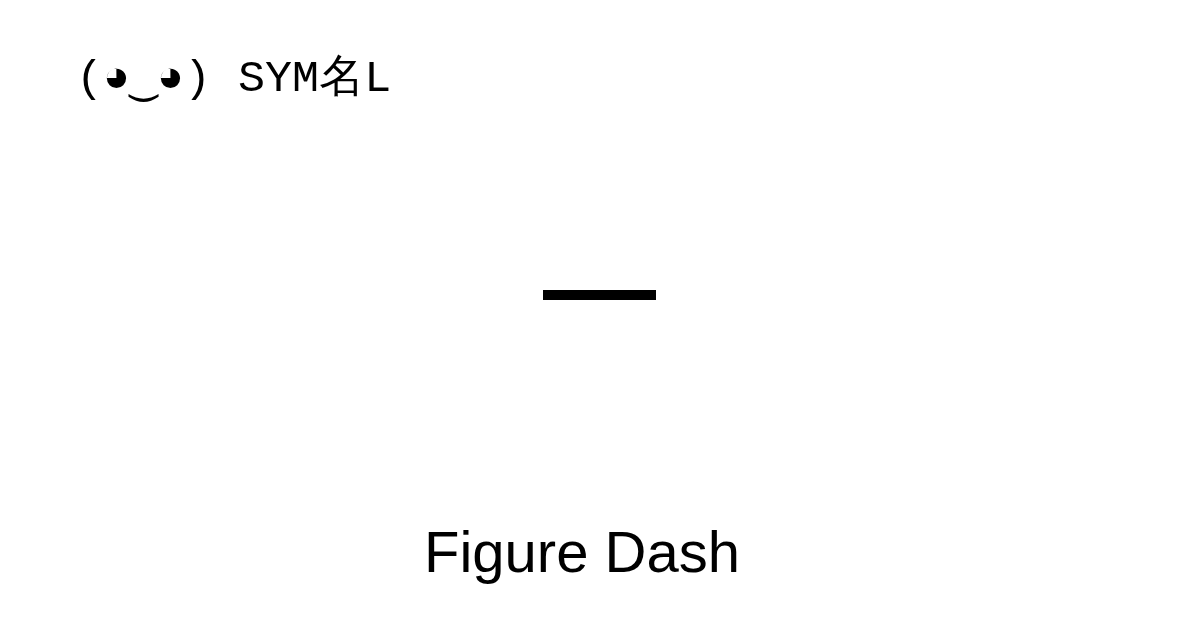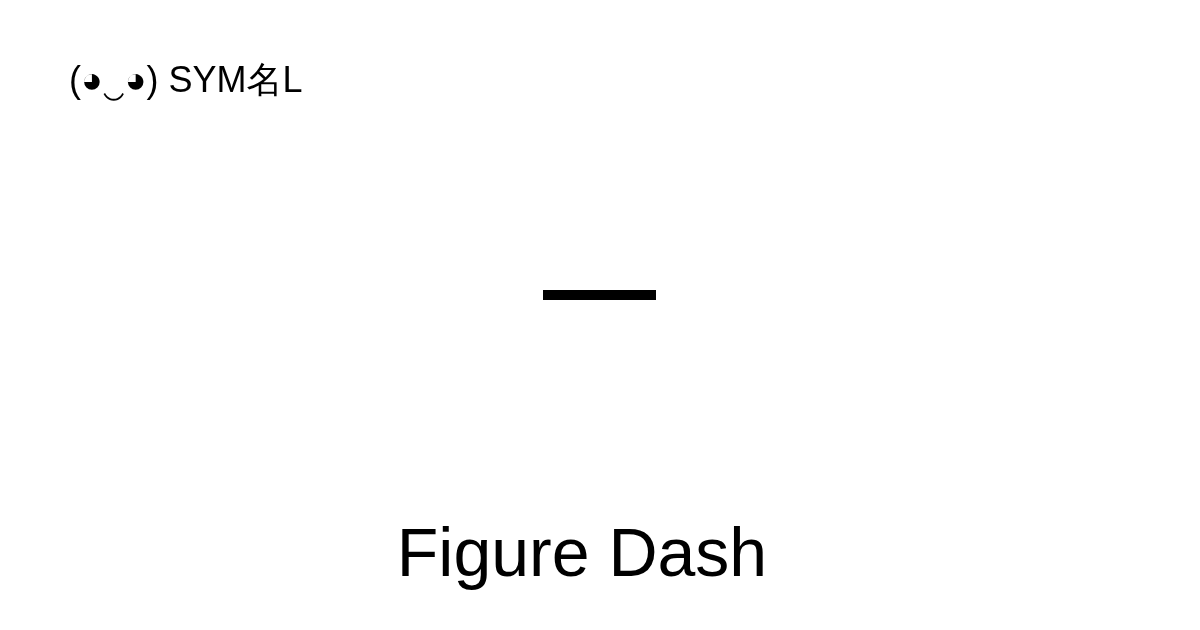--- a/index.html
+++ b/index.html
@@ -10,43 +10,43 @@
       background: #ffffff;
       overflow: hidden;
     }
     body {
       position: relative;
       font-family: "Liberation Sans", sans-serif;
       color: #000000;
     }
     .logo {
       position: absolute;
-      left: 69px;
+      left: 76px;
       top: 58px;
-      font-size: 36px;
+      font-size: 45px;
       line-height: 44px;
       white-space: nowrap;
-      font-family: Liberation Sans, sans-serif;
+      font-family: Liberation Mono, monospace;
       letter-spacing: 0px;
     }
     .symbol-dash {
       position: absolute;
       left: 543px;
       top: 290px;
       width: 113px;
       height: 10px;
       background: #000000;
     }
     .symbol-name {
       position: absolute;
       left: 0;
       width: 1164px;
       top: 519px;
       text-align: center;
-      font-size: 68px;
+      font-size: 58px;
       line-height: 66px;
       white-space: nowrap;
     }
     .sr-char {
       position: absolute;
       width: 1px;
       height: 1px;
       overflow: hidden;
       clip: rect(0 0 0 0);
     }

